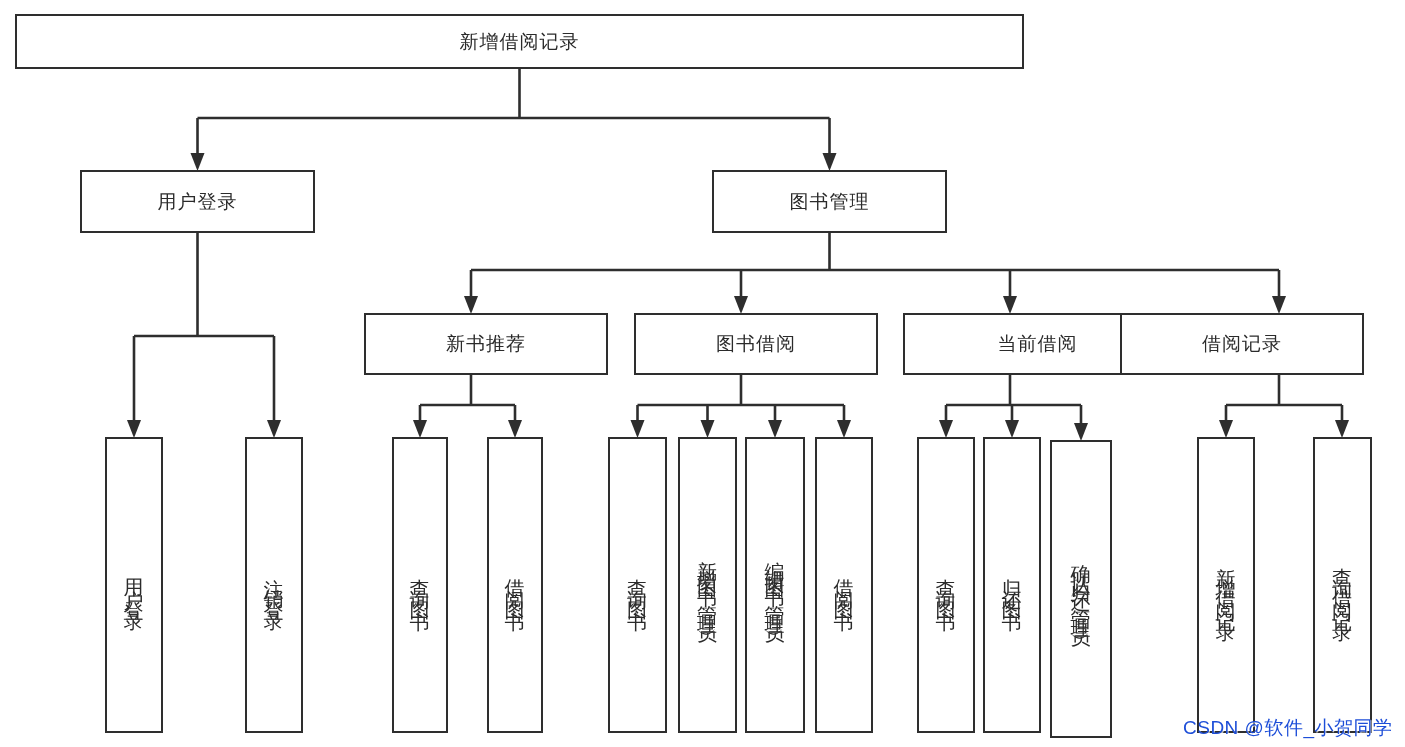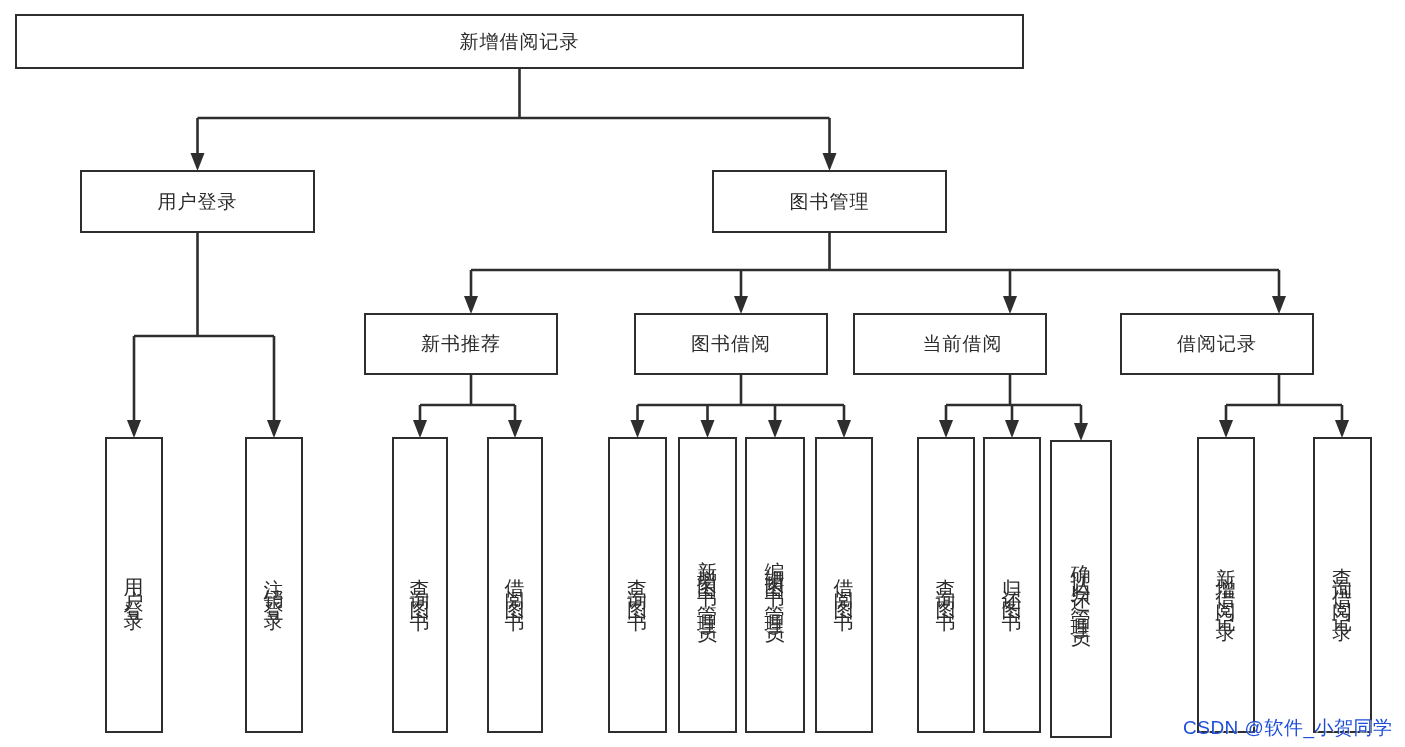--- a/index.html
+++ b/index.html
@@ -20,21 +20,21 @@
     background: #ffffff;
     border: 2.5px solid #2e2e2e;
     display: flex;
     align-items: center;
     justify-content: center;
     color: #2b2b2b;
   }
   .hnode { font-size: 19px; letter-spacing: 1px; }
   .root-node { left: 15px; top: 14px; width: 1009px; height: 55px; }
   .l2 { width: 235px; height: 63px; top: 170px; }
-  .l3 { width: 194px; height: 62px; top: 313px; }
+  .l3 { width: 244px; height: 62px; top: 313px; }
   .vnode { top: 437px; width: 58px; height: 296px; }
   .vlabel {
     writing-mode: vertical-rl;
     text-orientation: mixed;
     font-size: 20px;
     letter-spacing: 11px;
     line-height: 1;
     color: #2b2b2b;
     white-space: nowrap;
   }
@@ -110,21 +110,21 @@
 <div class="node vnode" style="left:245px;">
   <span class="vlabel">注销登录</span>
 </div>
 
 <div class="node hnode l3" style="left:364px;">
   <span>新书推荐</span>
 </div>
 <div class="node hnode l3" style="left:634px;text-align:right;">
   <span>图书借阅</span>
 </div>
-<div class="node hnode l3" style="left:853px;padding-left:25px;">
+<div class="node hnode l3" style="left:903px;padding-left:25px;">
   <span>当前借阅</span>
 </div>
 <div class="node hnode l3" style="left:1120px;">
   <span>借阅记录</span>
 </div>
 
 <div class="node vnode" style="left:392px;width:56px;">
   <span class="vlabel">查询图书</span>
 </div>
 <div class="node vnode" style="left:487px;width:56px;">

